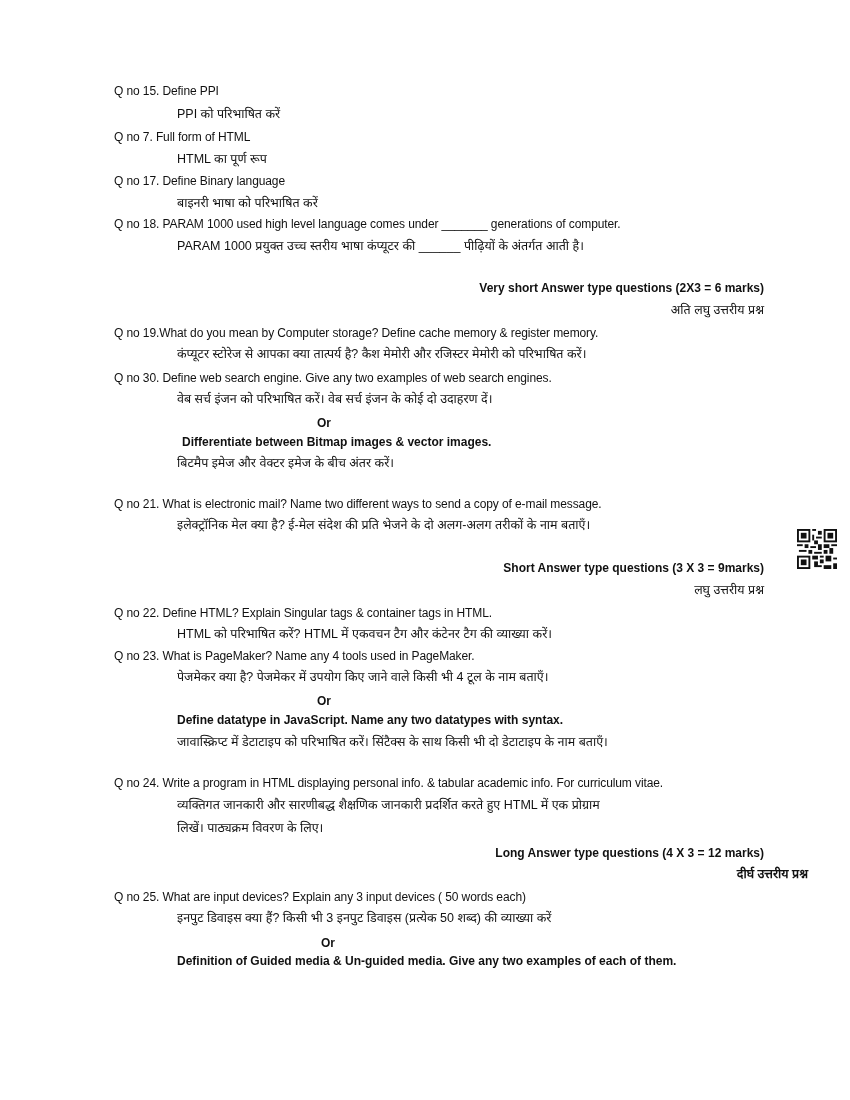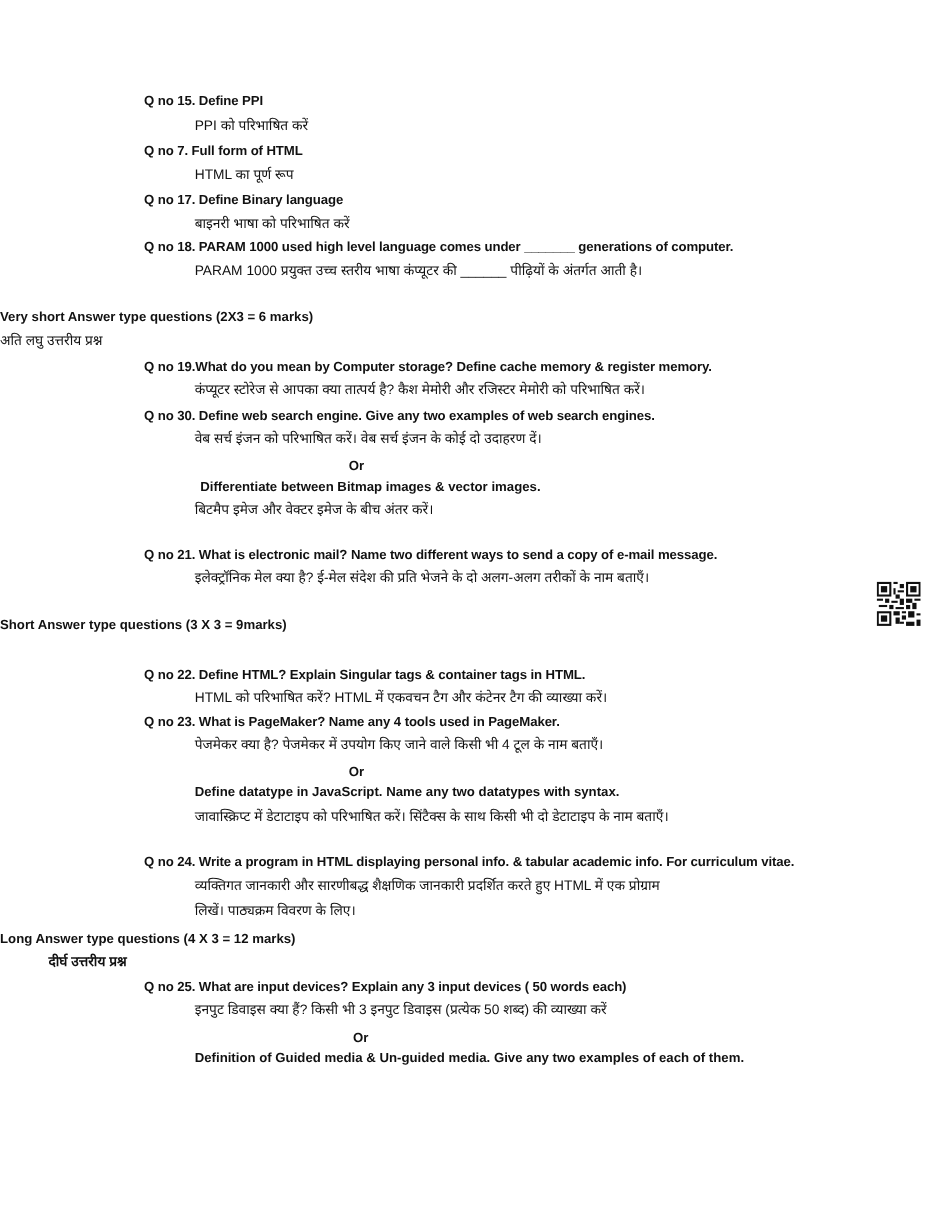--- a/index.html
+++ b/index.html
@@ -1,23 +1,23 @@
 <!DOCTYPE html>
 <html><head>
 <meta charset="utf-8">
 <style>
   html, body { margin: 0; padding: 0; background: #ffffff; }
   body { width: 850px; height: 1100px; position: relative; overflow: hidden;
          font-family: "Liberation Sans", "DejaVu Sans", sans-serif; color: #111; }
   .page { position: absolute; left: 0; top: 0; width: 850px; height: 1100px; }
   .line { position: absolute; white-space: nowrap; font-size: 12.5px; line-height: 16px; }
-  .q { left: 131px; font-weight: bold; font-size: 12px; letter-spacing: -0.1px; }
+  .q { left: 114px; font-weight: normal; font-size: 12px; letter-spacing: -0.1px; }
   .hi { left: 177px; font-size: 12.5px; }
   .en-sub { left: 177px; font-weight: bold; font-size: 12px; }
-  .center { left: 0; width: 764px; text-align: left; }
+  .center { left: 0; width: 764px; text-align: right; }
   .head { font-weight: bold; font-size: 12px; }
   .or { font-weight: bold; font-size: 12px; }
   .bold-hi { font-weight: bold; margin-left: 44px; }
   .qr { position: absolute; left: 797px; top: 528px; width: 40px; height: 42px; }
 </style>
 </head>
 <body>
 
 <div class="page">
 
@@ -82,20 +82,21 @@
         <rect x="19" y="15" width="2" height="1"></rect>
         <rect x="9" y="17" width="2" height="3"></rect>
       <rect x="12" y="16" width="2" height="2"></rect>
         <rect x="14" y="19" width="4" height="2"></rect>
         <rect x="19" y="18" width="2" height="3"></rect>
       <rect x="11" y="19" width="2" height="1"></rect>
     </g>
   </svg>
 
   <div class="line center head" style="top:560px">Short Answer type questions (3 X 3 = 9marks)</div>
+  <div class="line center" style="top:582px">लघु उत्तरीय प्रश्न</div>
 
   <div class="line q" style="top:605px">Q no 22. Define HTML? Explain Singular tags &amp; container tags in HTML.</div>
   <div class="line hi" style="top:626px">HTML को परिभाषित करें? HTML में एकवचन टैग और कंटेनर टैग की व्याख्या करें।</div>
 
   <div class="line q" style="top:648px">Q no 23. What is PageMaker? Name any 4 tools used in PageMaker.</div>
   <div class="line hi" style="top:669px">पेजमेकर क्या है? पेजमेकर में उपयोग किए जाने वाले किसी भी 4 टूल के नाम बताएँ।</div>
   <div class="line or" style="top:693px; left:317px">Or</div>
   <div class="line en-sub" style="top:712px">Define datatype in JavaScript. Name any two datatypes with syntax.</div>
   <div class="line hi" style="top:734px">जावास्क्रिप्ट में डेटाटाइप को परिभाषित करें। सिंटैक्स के साथ किसी भी दो डेटाटाइप के नाम बताएँ।</div>
 

